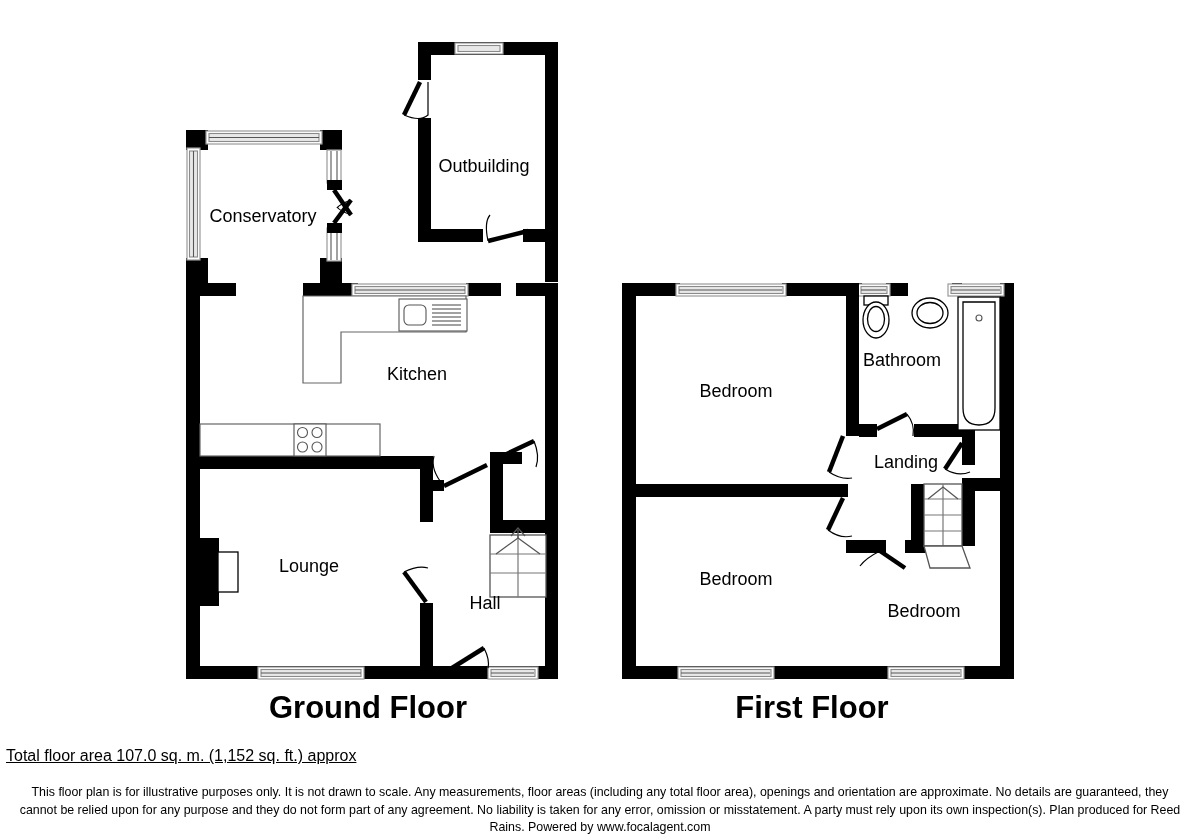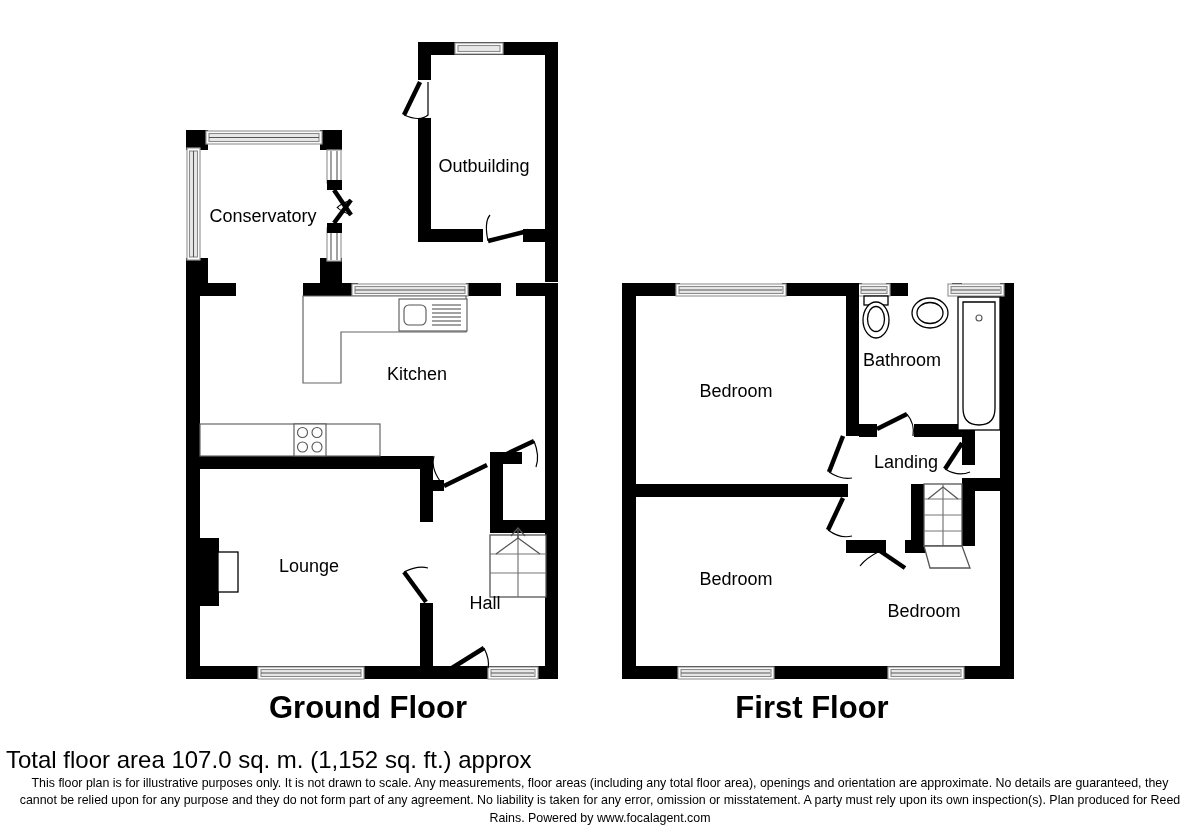--- a/index.html
+++ b/index.html
@@ -103,27 +103,28 @@
   #footer {
     position: absolute;
     left: 0;
     top: 740px;
     width: 1200px;
     height: 100px;
     box-sizing: border-box;
   }
   #total-area {
     padding: 6px 0 0 6px;
-    font-size: 24px;
+    font-size: 16px;
     line-height: 1.2;
     text-align: left;
     white-space: nowrap;
+    text-decoration: underline;
   }
   #disclaimer {
-    margin: 0 18px 0 18px;
+    margin: 19px 18px 0 18px;
     font-size: 12.4px;
     line-height: 1.42;
     text-align: center;
   }
 </style>
 </head>
 <body>
 
 <div id="page">
 

